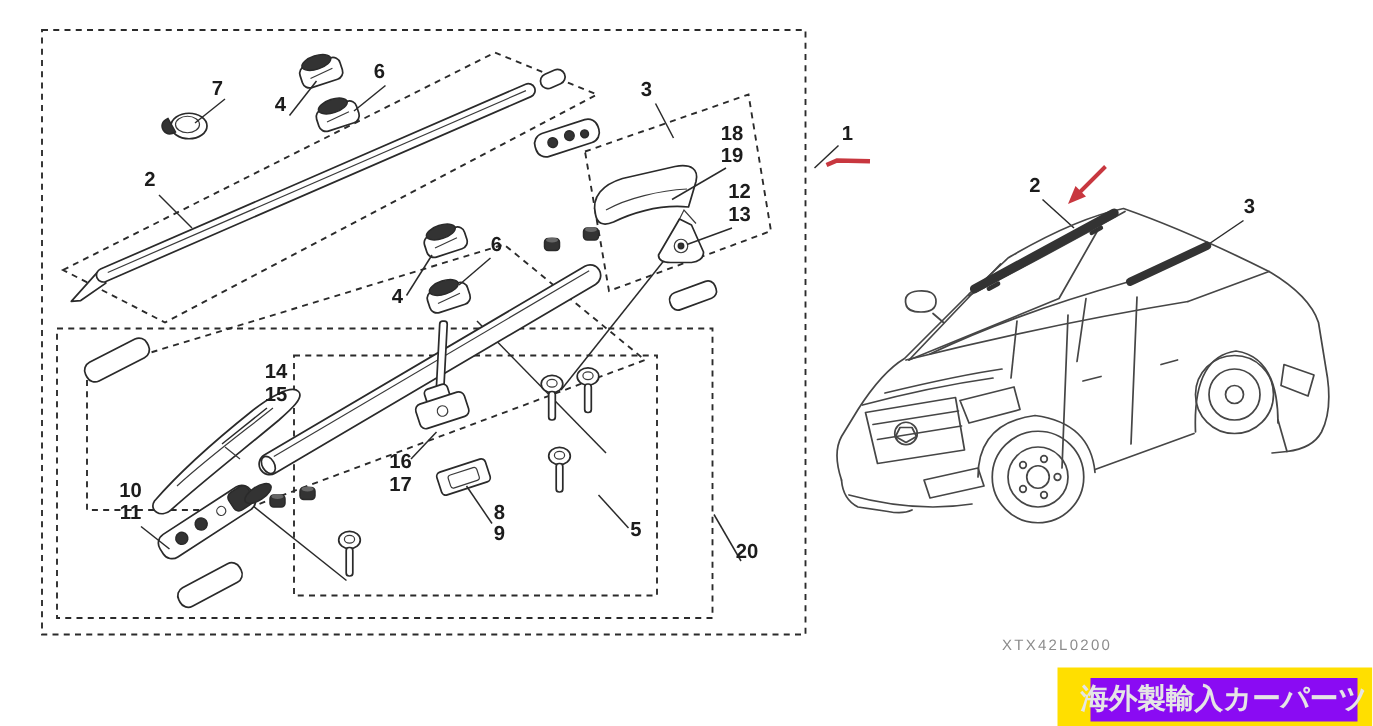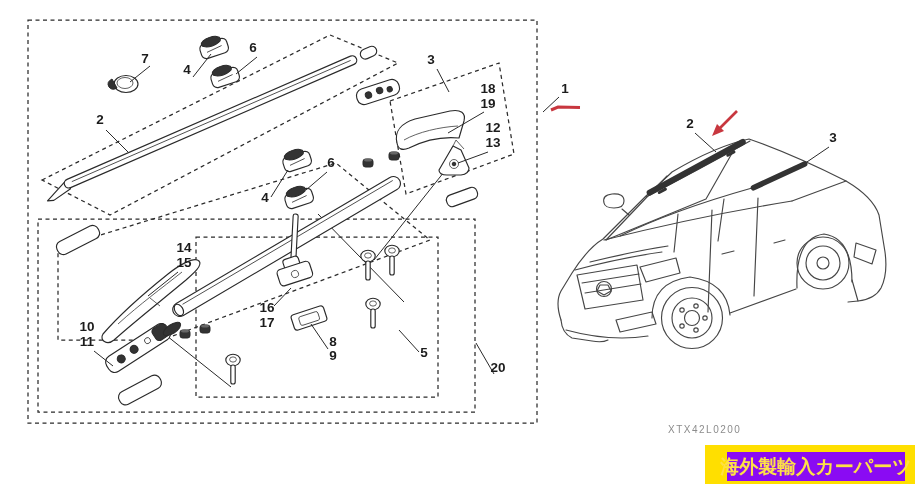--- a/index.html
+++ b/index.html
@@ -12,21 +12,21 @@
         fill:#8c8c8c;letter-spacing:1.5px;}
   .dash{fill:none;stroke:#2b2b2b;stroke-width:1.25;stroke-dasharray:4 3.5;}
   .pt{stroke:#2a2a2a;stroke-width:1.15;fill:#ffffff;stroke-linejoin:round;}
   .dk{stroke:#2a2a2a;stroke-width:1;fill:#333333;}
   .ldr{stroke:#2a2a2a;stroke-width:1;fill:none;}
   .thin{stroke:#3a3a3a;stroke-width:.8;fill:none;}
   .car-ln{stroke:#464646;stroke-width:1.15;fill:none;stroke-linecap:round;stroke-linejoin:round;}
   .banner-strip{position:absolute;left:705px;top:445px;width:210px;height:39px;background:#ffdf00;}
   .banner-box{position:absolute;left:22px;top:7px;width:178px;height:29px;background:#8a0bf3;
               display:flex;align-items:center;justify-content:center;}
-  .banner-box span{color:#fde047;font-weight:bold;font-size:19px;line-height:1;white-space:nowrap;
+  .banner-box span{color:#e5e5e5;font-weight:bold;font-size:19px;line-height:1;white-space:nowrap;
               font-family:"DejaVu Sans","Liberation Sans",sans-serif;}
 </style>
 </head>
 <body>
 
 <div id="stage">
 
   <svg width="915" height="484" viewBox="0 0 915 484">
     <defs>
       <pattern id="hatch" patternUnits="userSpaceOnUse" width="5" height="5" patternTransform="rotate(40)">

